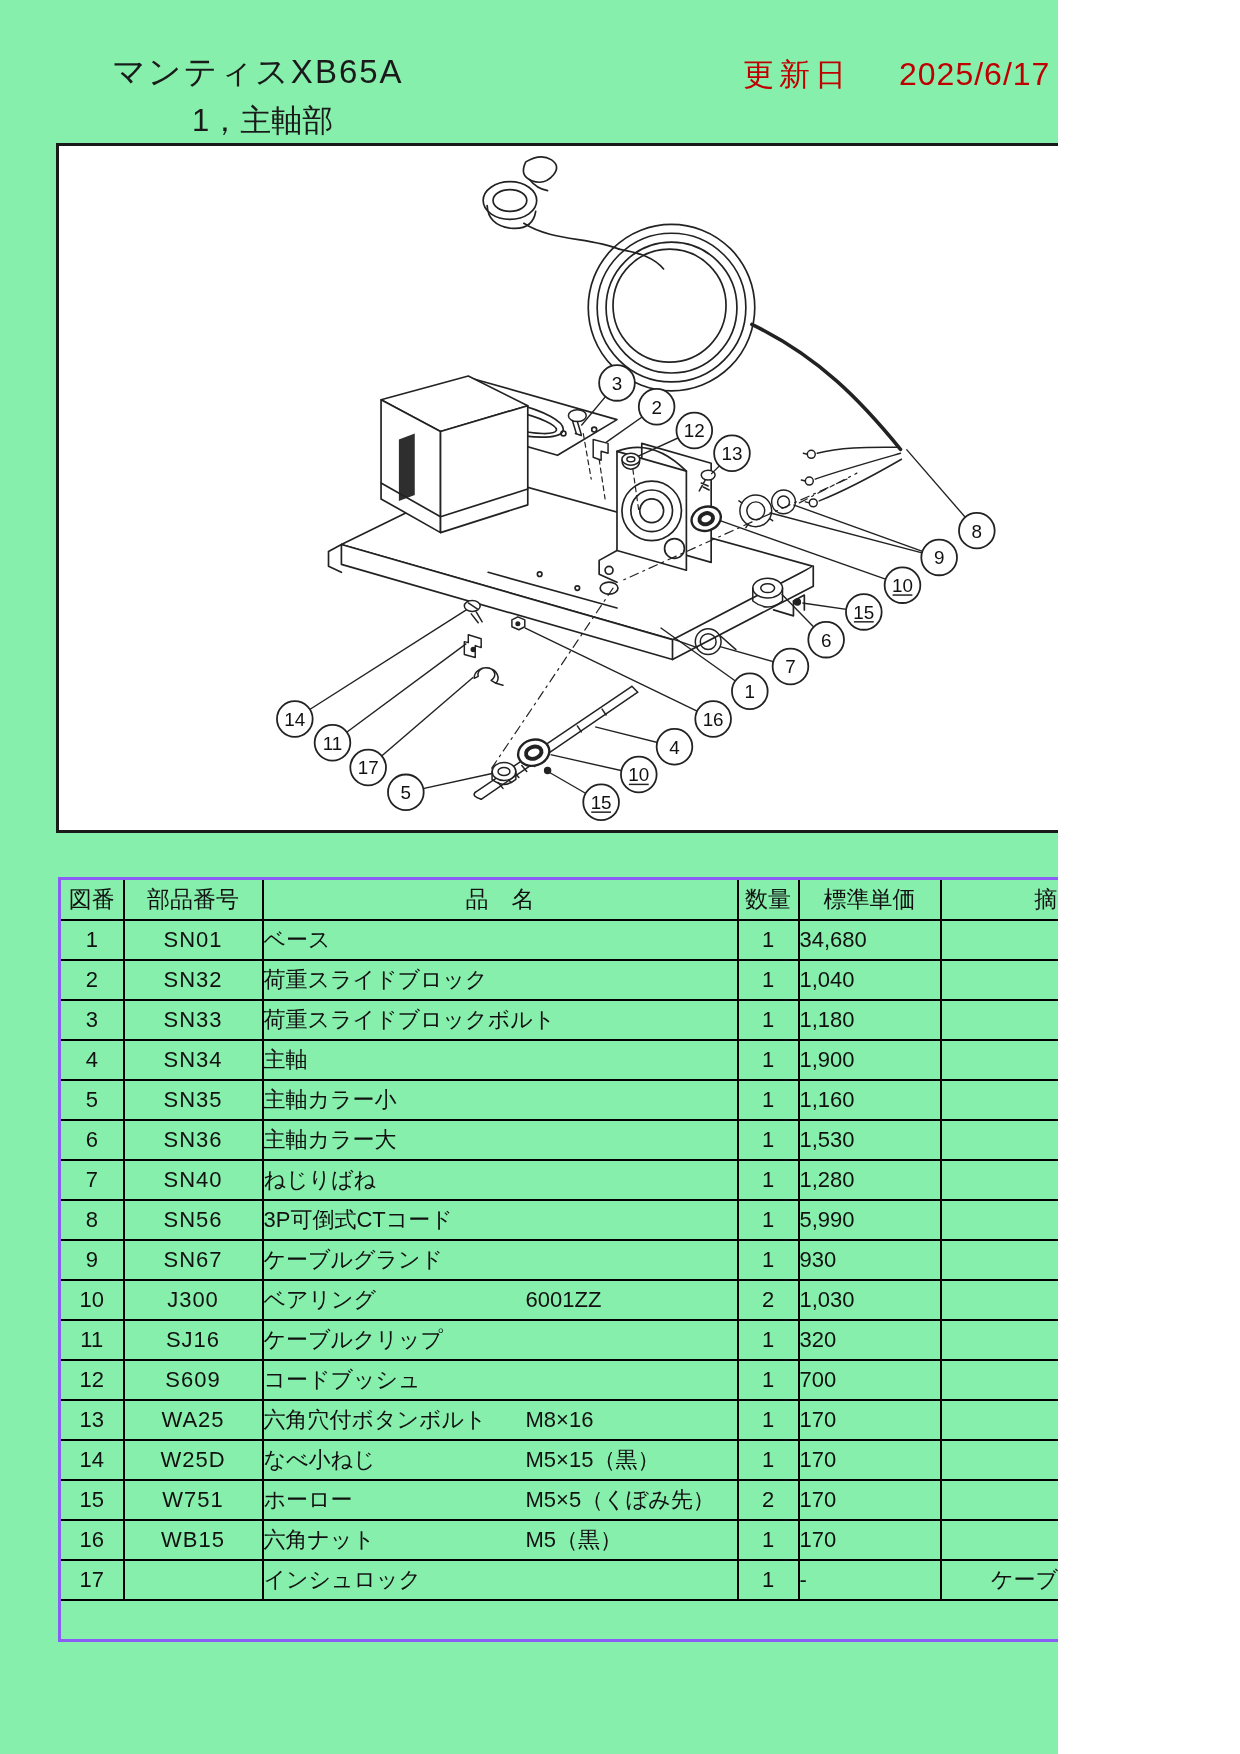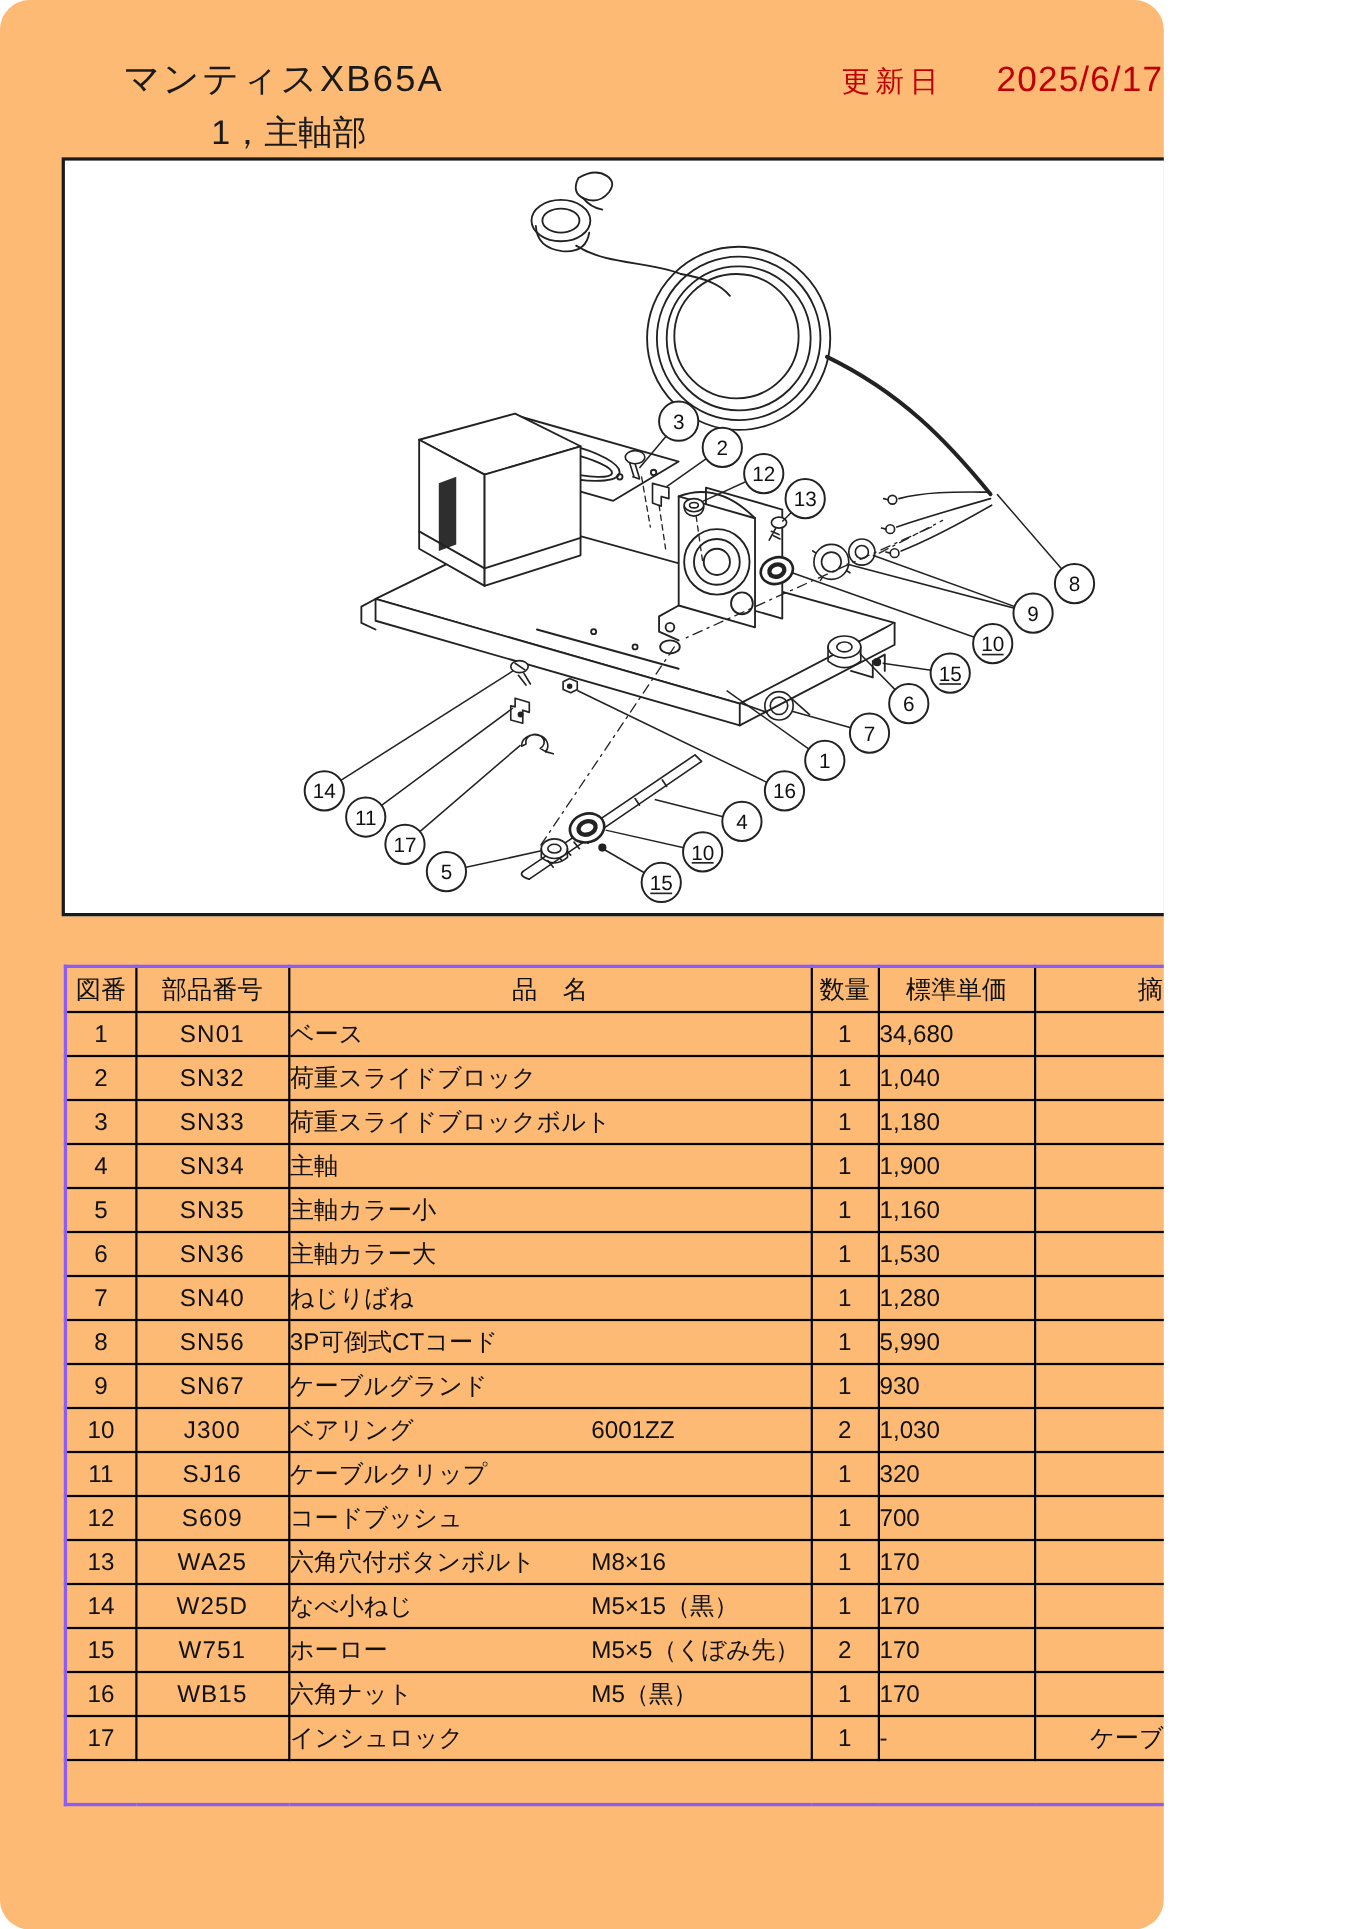--- a/index.html
+++ b/index.html
@@ -1,35 +1,35 @@
 <!DOCTYPE html>
 <html><head>
 <meta charset="utf-8">
 <style>
   html,body{margin:0;padding:0;background:#fff;}
   body{width:1240px;height:1754px;font-family:"Liberation Sans","DejaVu Sans",sans-serif;color:#111;}
-  .page{position:relative;width:1058px;height:1754px;background:#fdba74;overflow:hidden;border-radius:27px;}
+  .page{position:relative;width:1058px;height:1754px;background:#86efac;overflow:hidden;}
 
   .title{position:absolute;left:112px;top:50px;font-size:33px;letter-spacing:2px;color:#1a1a1a;white-space:nowrap;}
   .subtitle{position:absolute;left:192px;top:100px;font-size:31px;color:#1a1a1a;white-space:nowrap;}
   .update{position:absolute;left:743px;top:54px;white-space:nowrap;}
-  .update-label{font-size:26px;letter-spacing:5px;color:#c00000;margin-left:22px;}
+  .update-label{font-size:31px;letter-spacing:5px;color:#c00000;}
   .update-date{font-size:32px;margin-left:48px;color:#c00000;letter-spacing:1px;}
 
   .figure-box{position:absolute;left:56px;top:143px;width:1119px;height:690px;border:3px solid #1a1a1a;box-sizing:border-box;background:#fff;}
   .figure-box svg{display:block;width:100%;height:100%;}
 
   table.parts{position:absolute;left:58px;top:877px;width:1138px;border-collapse:collapse;table-layout:fixed;border:3px solid #8b5cf6;}
   table.parts th,table.parts td{border:2px solid #000;padding:0;overflow:hidden;white-space:nowrap;}
   table.parts th{height:39px;font-weight:400;font-size:23px;text-align:center;}
   table.parts td{height:38px;font-size:22px;}
   td.c-no{text-align:center;font-size:23px;}
   td.c-part{text-align:center;font-size:23px;letter-spacing:1px;margin-left:42px;}
   td.c-name{text-align:left;padding-left:9px;font-size:21px;position:relative;}
-  td.c-name .spec{position:absolute;left:274px;top:0;line-height:38px;text-align:right;}
+  td.c-name .spec{position:absolute;left:262px;top:0;line-height:38px;text-align:right;}
   td.c-qty{text-align:center;font-size:23px;}
   td.c-price{text-align:left;padding-right:24px;font-size:23px;}
   td.c-note{text-align:center;font-size:21px;margin-left:20px;}
   tr.empty-row td{height:38px;}
 </style>
 </head>
 <body>
 
 <div class="page">
 

